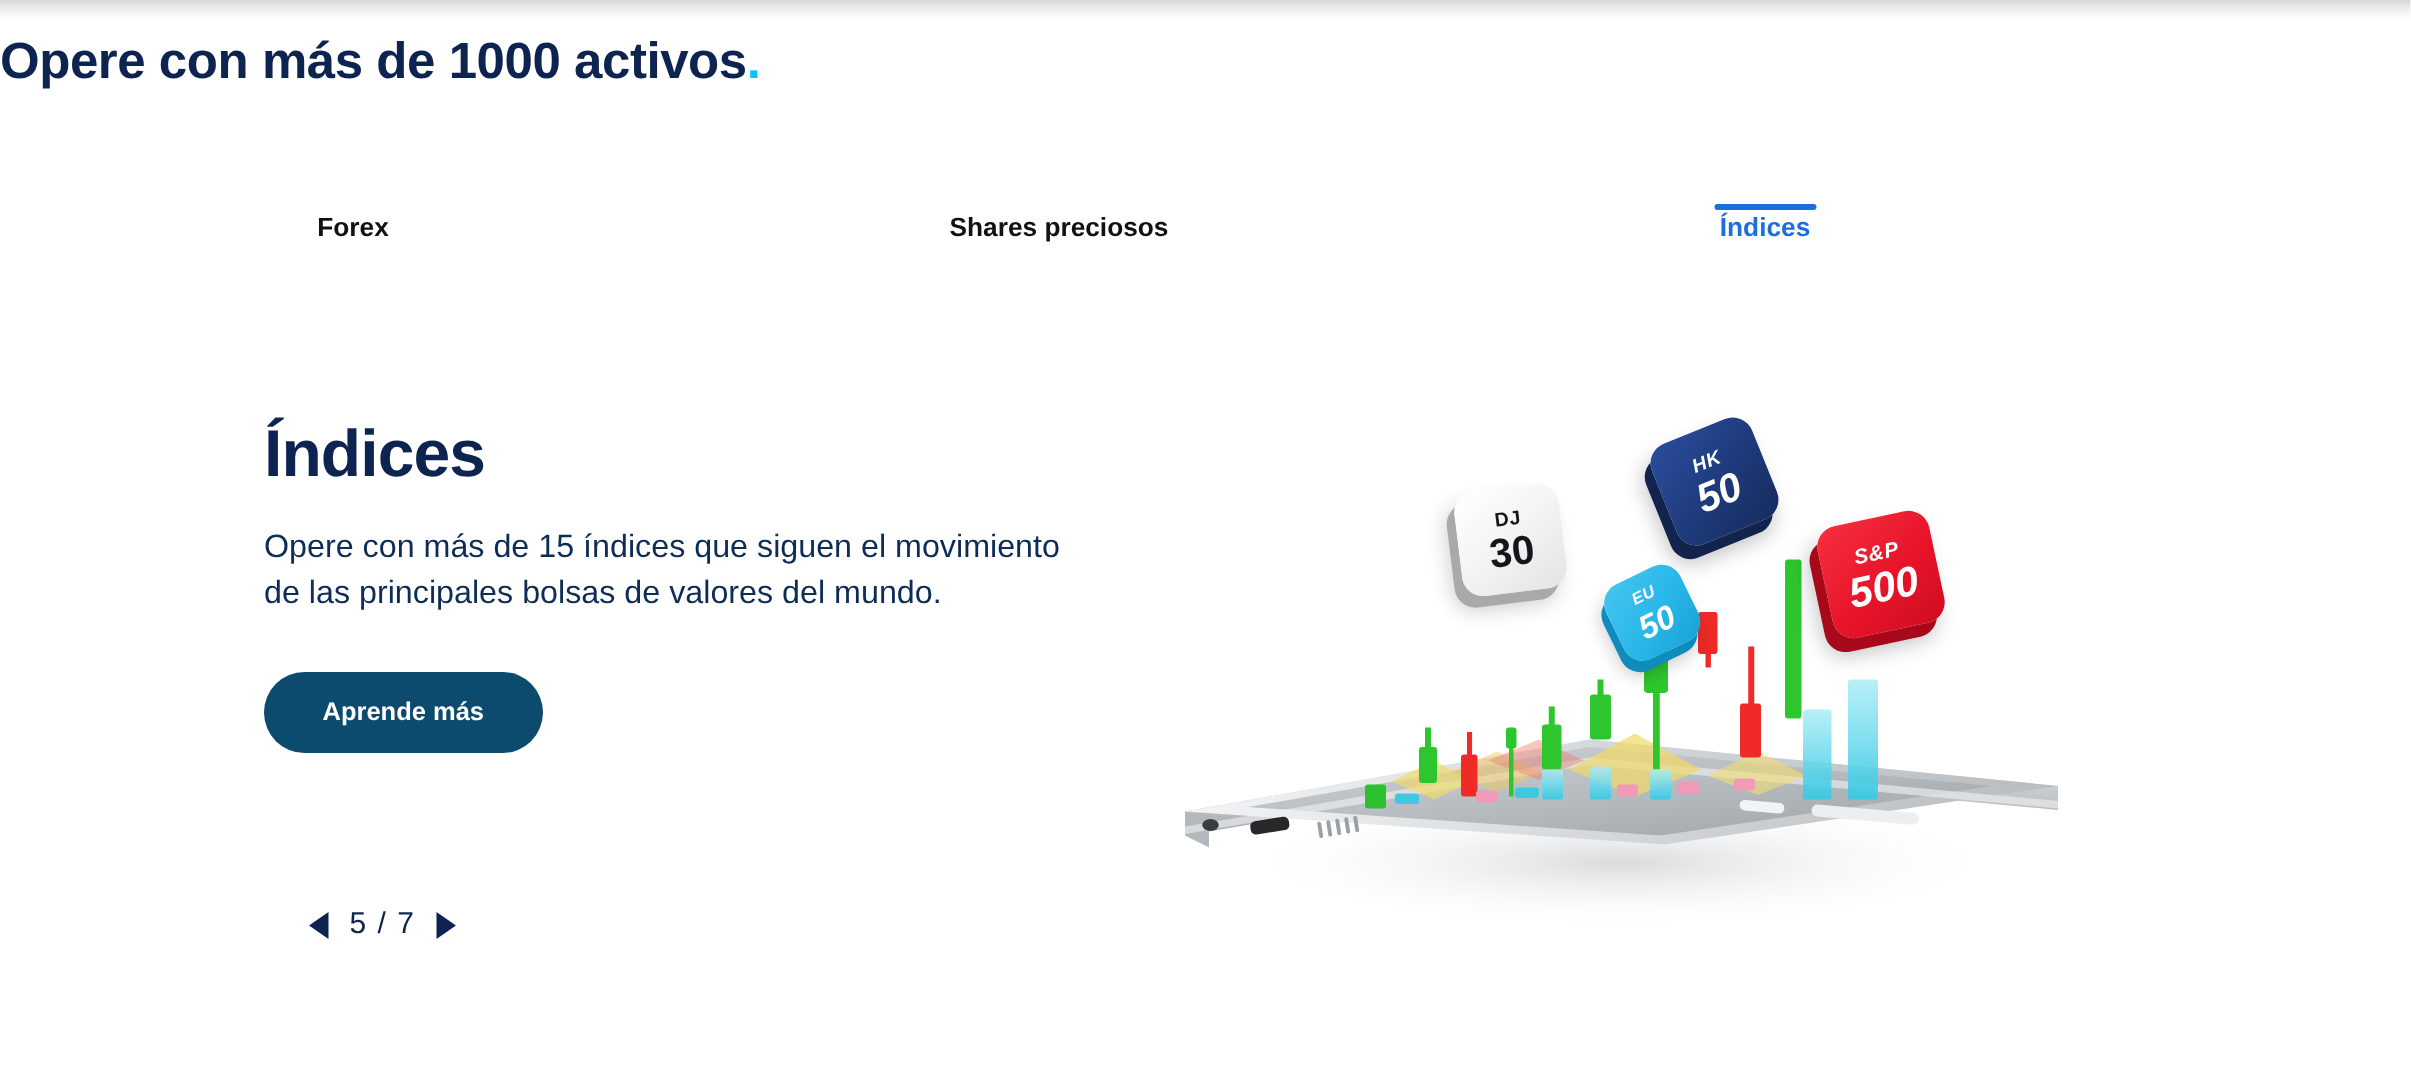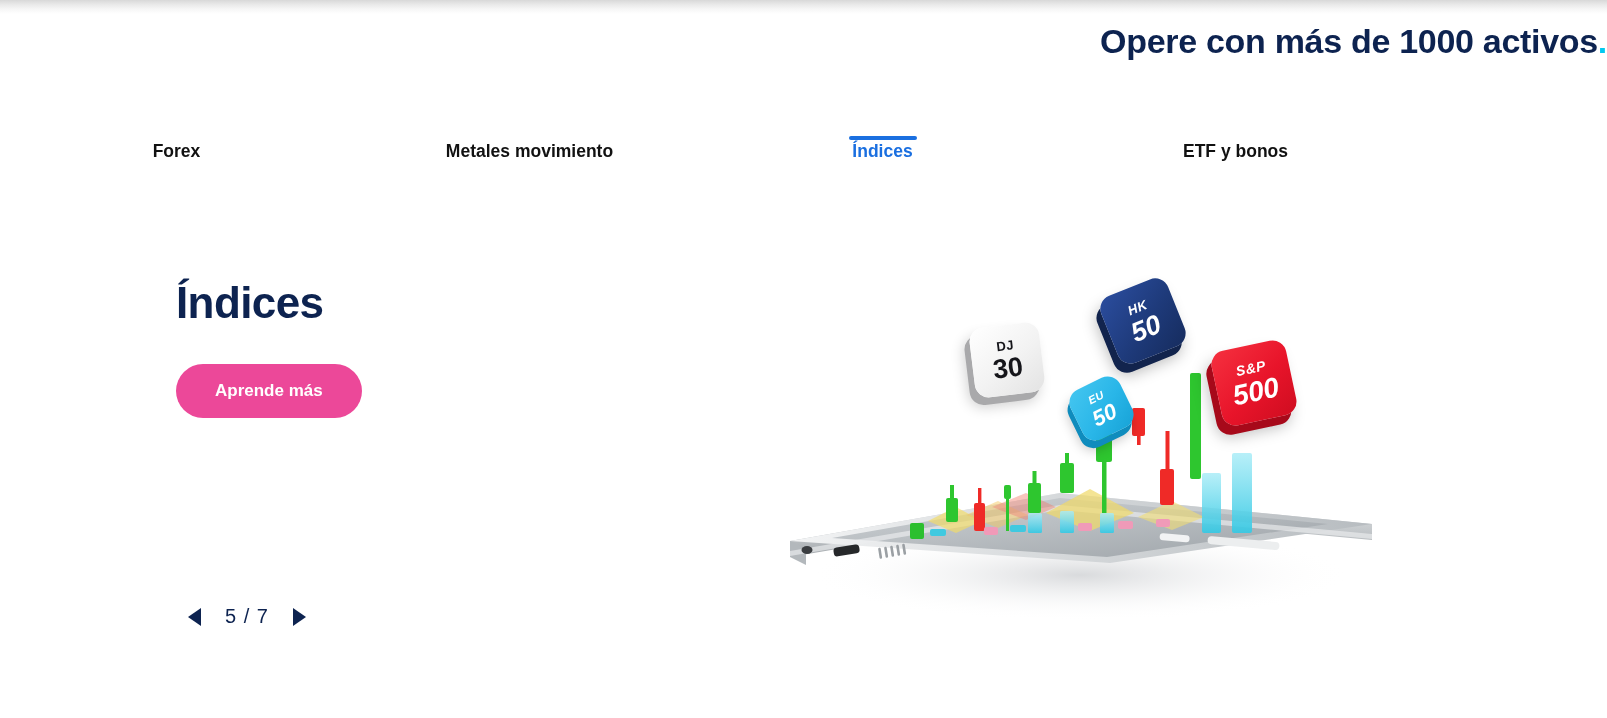--- a/index.html
+++ b/index.html
@@ -14,21 +14,21 @@
   
   .top-shadow {
     position:absolute; top:0; left:0; width:1607px; height:14px;
     background:linear-gradient(to bottom, #d8d8d8 0%, #e8e8e8 30%, #f6f6f6 65%, #ffffff 100%);
     pointer-events:none;
   }
 
   
   .headline {
     position:absolute; top:22px; left:0; width:1607px;
-    text-align:right;
+    text-align:left;
     font-size:34px; font-weight:bold; letter-spacing:-0.3px;
     color:#0d2350;
     white-space:nowrap;
   }
   .headline .dot { color:#00c8f0; }
 
   
   .tabs {
     position:absolute; top:100px; left:0; width:1412px; height:76px;
     display:flex; align-items:flex-end;
@@ -58,30 +58,30 @@
     font-size:44px; font-weight:bold; color:#0d2350;
     letter-spacing:-0.6px; line-height:1.05;
   }
   .content p {
     margin-top:23px;
     font-size:21.5px; line-height:1.42; color:#0d2d57;
     max-width:545px; font-weight:400;
   }
   .cta {
     display:inline-block; margin-top:38px;
-    background:#ec4899; color:#ffffff;
+    background:#0c4a6e; color:#ffffff;
     font-size:17px; font-weight:bold;
     padding:17px 39px; border:none; border-radius:30px;
     cursor:pointer; font-family:inherit;
   }
 
   
   .pager {
-    position:absolute; top:605px; left:188px;
-    display:flex; align-items:center; gap:24px;
+    position:absolute; top:605px; left:206px;
+    display:flex; align-items:center; gap:14px;
   }
   .pg-arrow {
     width:0; height:0; cursor:pointer;
     border-top:9px solid transparent; border-bottom:9px solid transparent;
   }
   .pg-prev { border-right:13px solid #0d2350; }
   .pg-next { border-left:13px solid #0d2350; }
   .pg-count { font-size:20px; color:#0d2350; letter-spacing:1px; }
 
   
@@ -144,34 +144,31 @@
   <span>Opere con más de 1000 activos</span><span class="dot">.</span>
 </div>
 
 <nav class="tabs">
   <div class="tab">
     <div class="bar"></div>
     <div class="label">Forex</div>
   </div>
   <div class="tab">
     <div class="bar"></div>
-    <div class="label">Metales movimiento</div>
+    <div class="label">Shares preciosos</div>
   </div>
   <div class="tab active">
     <div class="bar"></div>
     <div class="label">Índices</div>
   </div>
-  <div class="tab">
-    <div class="bar"></div>
-    <div class="label">ETF y bonos</div>
-  </div>
 </nav>
 
 <div class="content">
   <h2>Índices</h2>
+  <p>Opere con más de 15 índices que siguen el movimiento de las principales bolsas de valores del mundo.</p>
   <button class="cta">Aprende más</button>
 </div>
 
 <div class="pager">
   <div class="pg-arrow pg-prev"></div>
   <div class="pg-count">5 / 7</div>
   <div class="pg-arrow pg-next"></div>
 </div>
 
 <div class="illus">

